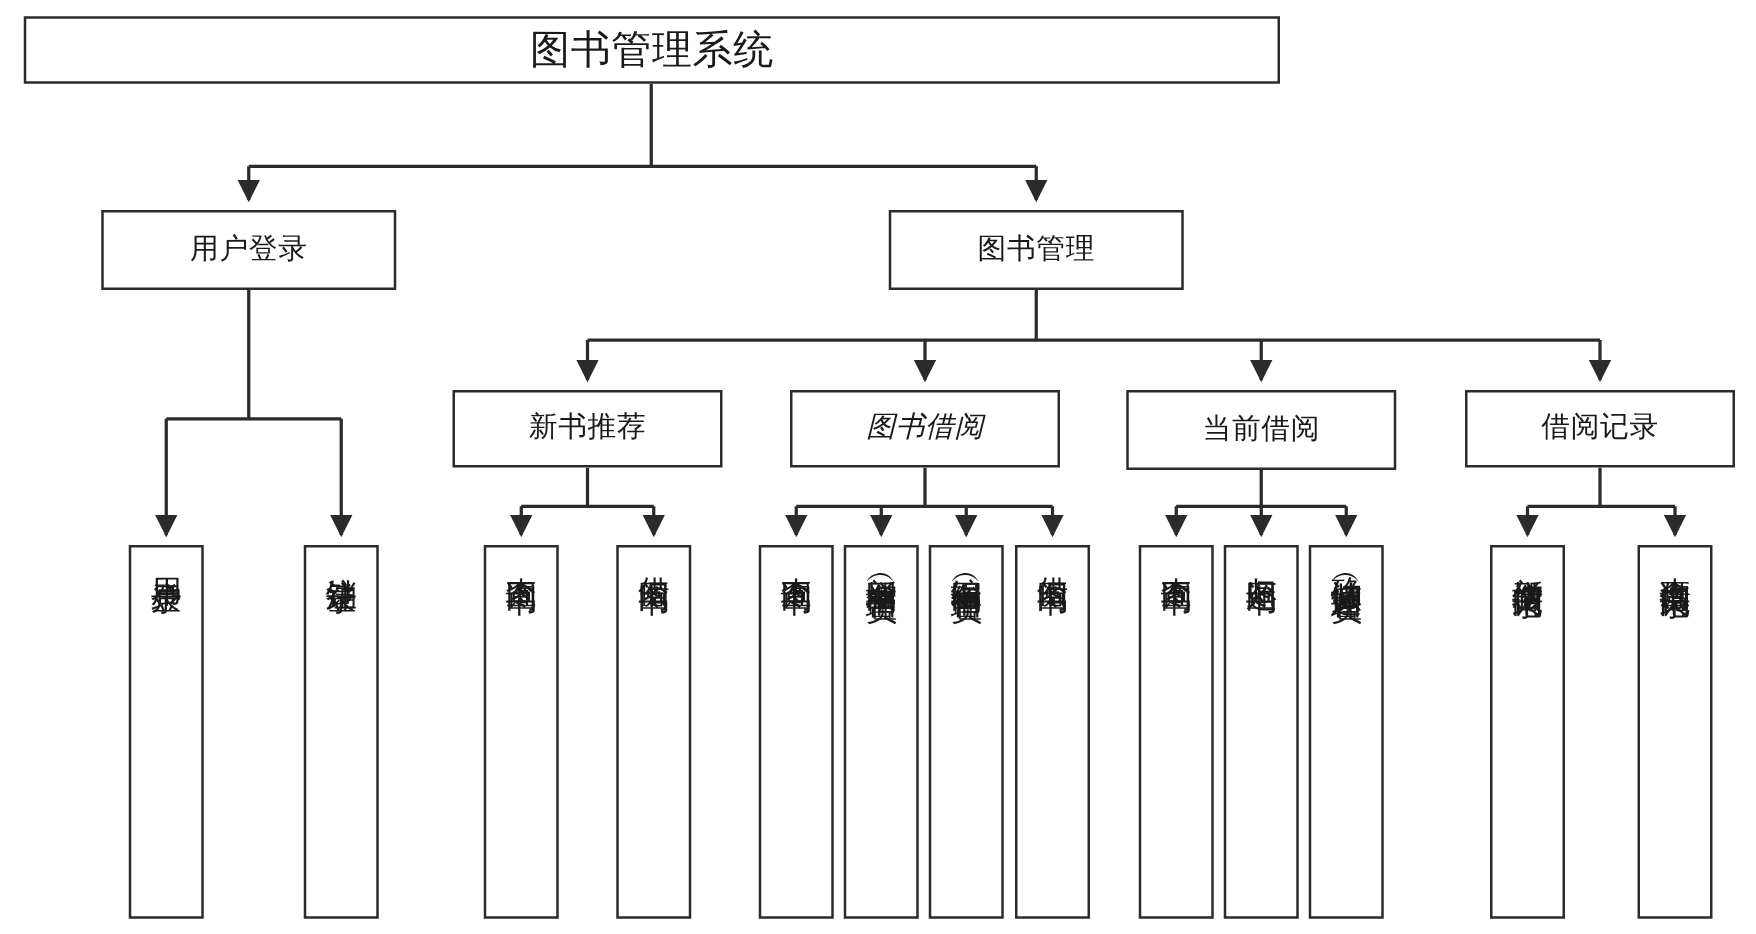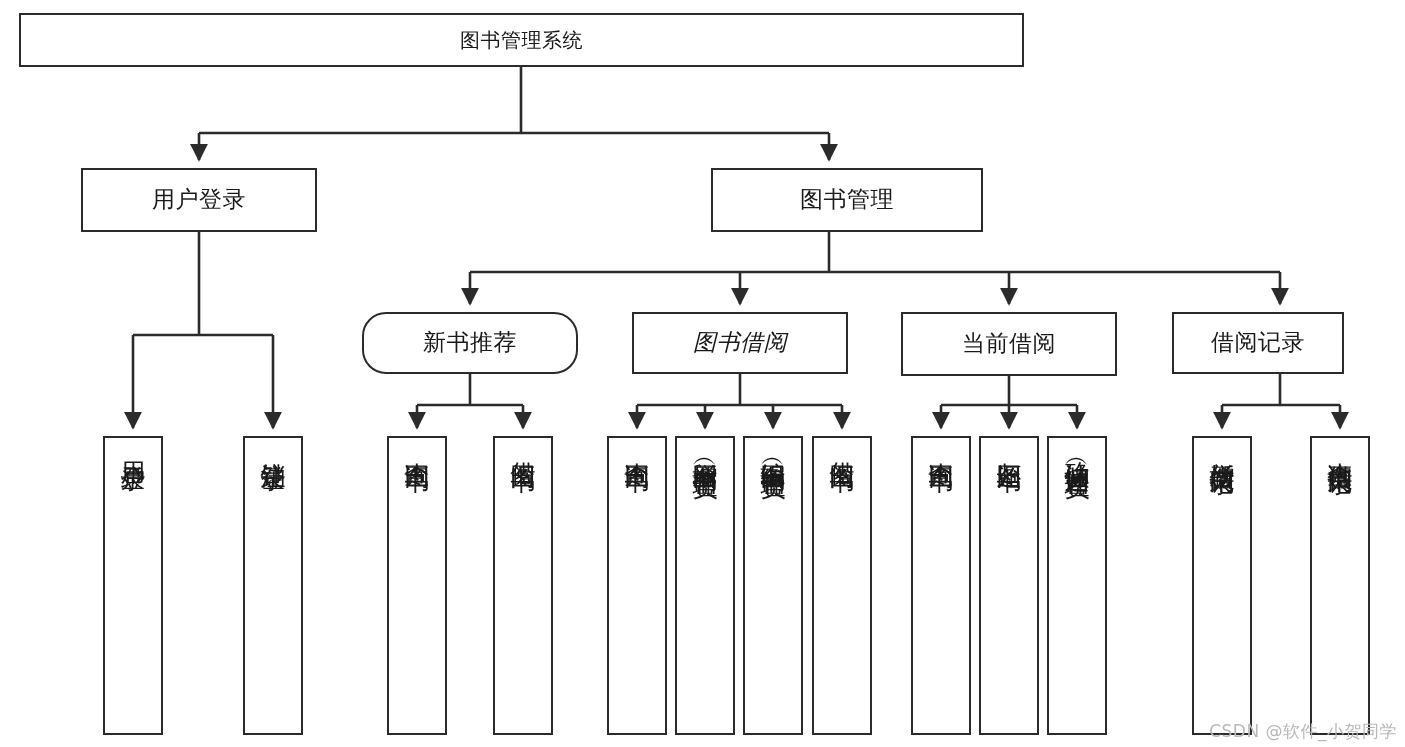--- a/index.html
+++ b/index.html
@@ -49,21 +49,21 @@
     padding-top: 4px;
   }
   .node.vert .lbl {
     writing-mode: vertical-rl;
     text-orientation: upright;
     font-size: 25px;
     line-height: 1.0;
     letter-spacing: 2px;
     white-space: nowrap;
   }
-  .node.root .lbl { font-size: 20px; }
+  .node.root .lbl { font-size: 32px; }
   .watermark {
     position: absolute;
     right: 8px;
     bottom: 4px;
     font-size: 17px;
     color: #b9b9b9;
     letter-spacing: 0.5px;
     white-space: nowrap;
   }
 </style>
@@ -122,34 +122,34 @@
     </g>
   </svg>
 
   <div class="node horiz root" style="left:19px; top:13px; width:1005px; height:54px;">
     <span class="lbl">图书管理系统</span>
   </div>
 
   <div class="node horiz" style="left:81px; top:168px; width:236px; height:64px;">
     <span class="lbl">用户登录</span>
   </div>
-  <div class="node horiz" style="left:711px; top:168px; width:272px; height:64px;">
+  <div class="node horiz" style="left:711px; top:168px; width:236px; height:64px;">
     <span class="lbl">图书管理</span>
   </div>
 
-  <div class="node horiz" style="left:362px; top:312px; width:216px; height:62px;border-radius:24px;">
+  <div class="node horiz" style="left:362px; top:312px; width:216px; height:62px;">
     <span class="lbl">新书推荐</span>
   </div>
   <div class="node horiz" style="left:632px; top:312px; width:216px; height:62px;font-style:italic;">
     <span class="lbl">图书借阅</span>
   </div>
   <div class="node horiz" style="left:901px; top:312px; width:216px; height:64px;">
     <span class="lbl">当前借阅</span>
   </div>
-  <div class="node horiz" style="left:1172px; top:312px; width:172px; height:62px;">
+  <div class="node horiz" style="left:1172px; top:312px; width:216px; height:62px;">
     <span class="lbl">借阅记录</span>
   </div>
 
   <div class="node vert" style="left:103px; top:436px; width:60px; height:299px;">
     <span class="lbl">用户登录</span>
   </div>
   <div class="node vert" style="left:243px; top:436px; width:60px; height:299px;">
     <span class="lbl">注销登录</span>
   </div>
 
@@ -183,15 +183,14 @@
     <span class="lbl">确认归还（管理员）</span>
   </div>
 
   <div class="node vert" style="left:1192px; top:436px; width:60px; height:299px;">
     <span class="lbl">新增借阅记录</span>
   </div>
   <div class="node vert" style="left:1310px; top:436px; width:60px; height:299px;">
     <span class="lbl">查询借阅记录</span>
   </div>
 
-  <div class="watermark">CSDN @软件_小贺同学</div>
 
 </div>
 
 </body></html>

